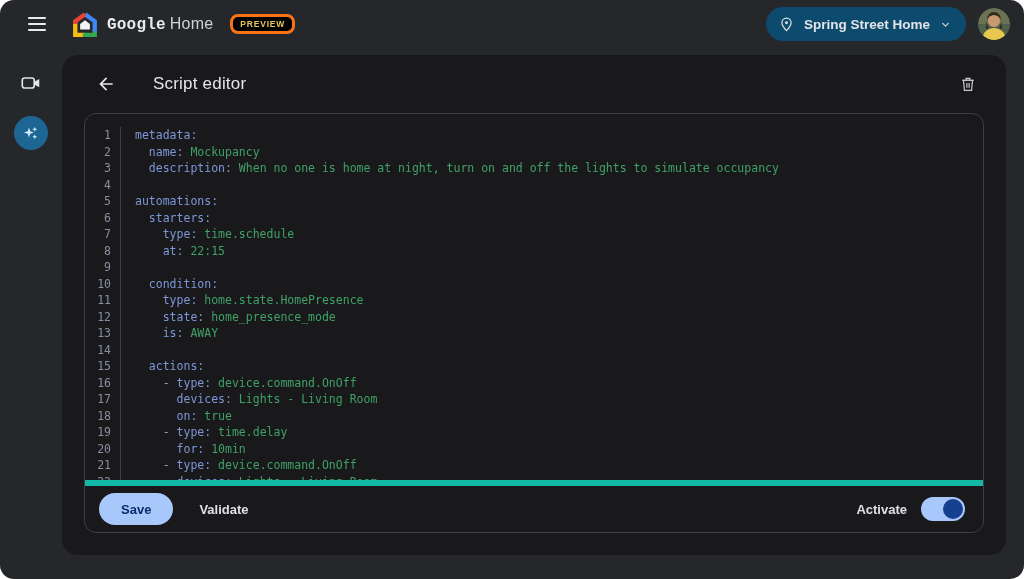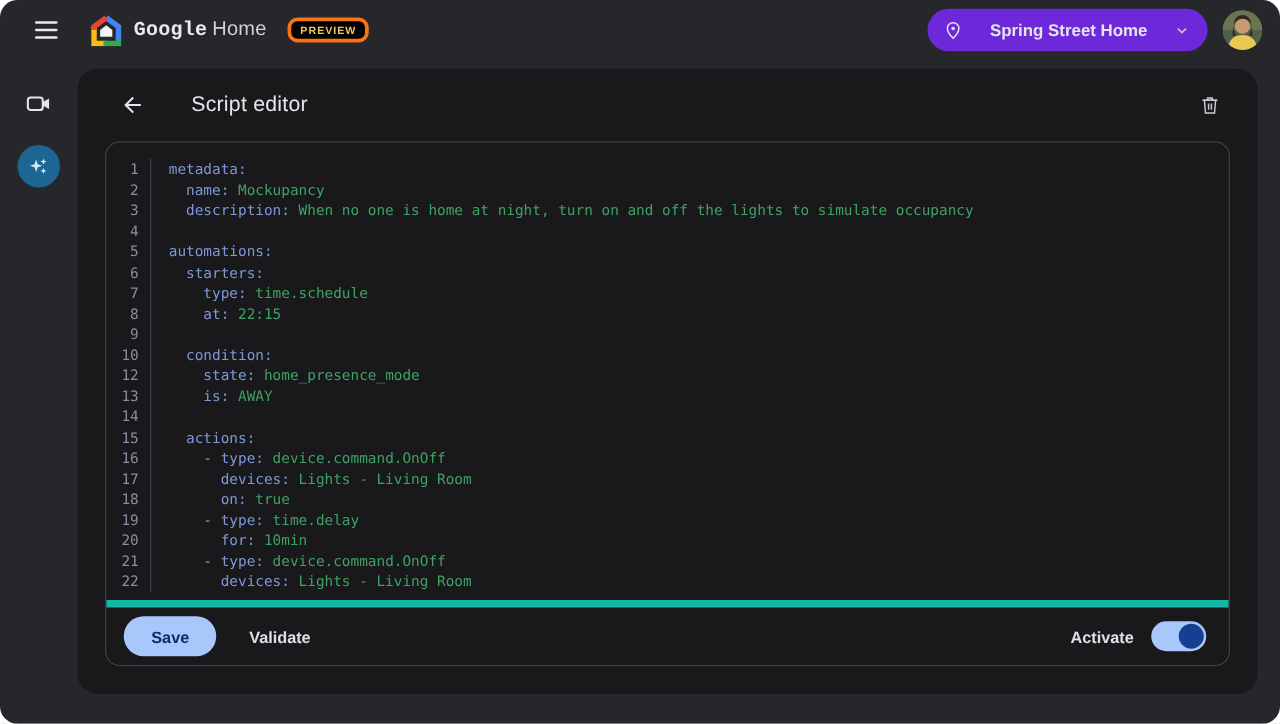--- a/index.html
+++ b/index.html
@@ -17,22 +17,22 @@
   .brand-text { font-size:16px; letter-spacing:.2px; }
   .brand-google { color:#e8eaed; font-weight:700;font-family:Liberation Mono, monospace; }
   .brand-home { color:#cdd1d6; font-weight:400; margin-left:4px; }
   .preview-badge {
     margin-left:8px; font-size:8.5px; font-weight:700; letter-spacing:.8px;
     color:#e6c85e; background:#000000; border:3px solid #f97316;
     border-radius:8px; padding:2px 7px 2px; line-height:10px;
   }
   .topbar-right { margin-left:auto; display:flex; align-items:center; gap:12px; }
   .home-pill {
-    display:flex; align-items:center; gap:21px; height:34px; padding:0 14px 0 12px;
-    background:#6d28d9; border:none; border-radius:17px; cursor:pointer;
+    display:flex; align-items:center; gap:9px; height:34px; padding:0 14px 0 12px;
+    background:#0c4a6e; border:none; border-radius:17px; cursor:pointer;
   }
   .home-pill span { color:#e3e4e8; font-size:13.5px; font-weight:600; }
   .avatar-btn { width:32px; height:32px; border:none; background:none; padding:0; border-radius:50%; overflow:hidden; cursor:pointer; }
 
   
   .sidebar { position:absolute; top:48px; left:0; width:62px; bottom:0; display:flex; flex-direction:column; align-items:center; padding-top:18px; gap:16px; }
   .side-btn { width:34px; height:34px; border:none; background:none; display:flex; align-items:center; justify-content:center; cursor:pointer; border-radius:50%; }
   .side-btn.active { width:34px; height:34px; background:#1d6694; }
 
   
@@ -203,20 +203,24 @@
           </div>
           <div class="crow">
             <span class="ln">9</span>
             <span class="cd"> </span>
           </div>
           <div class="crow">
             <span class="ln">10</span>
             <span class="cd"><span class="tok-k">  condition:</span></span>
           </div>
           <div class="crow">
+            <span class="ln">11</span>
+            <span class="cd"><span class="tok-k">    type:</span><span class="tok-v"> home.state.HomePresence</span></span>
+          </div>
+          <div class="crow">
             <span class="ln">12</span>
             <span class="cd"><span class="tok-k">    state:</span><span class="tok-v"> home_presence_mode</span></span>
           </div>
           <div class="crow">
             <span class="ln">13</span>
             <span class="cd"><span class="tok-k">    is:</span><span class="tok-v"> AWAY</span></span>
           </div>
           <div class="crow">
             <span class="ln">14</span>
             <span class="cd"> </span>

